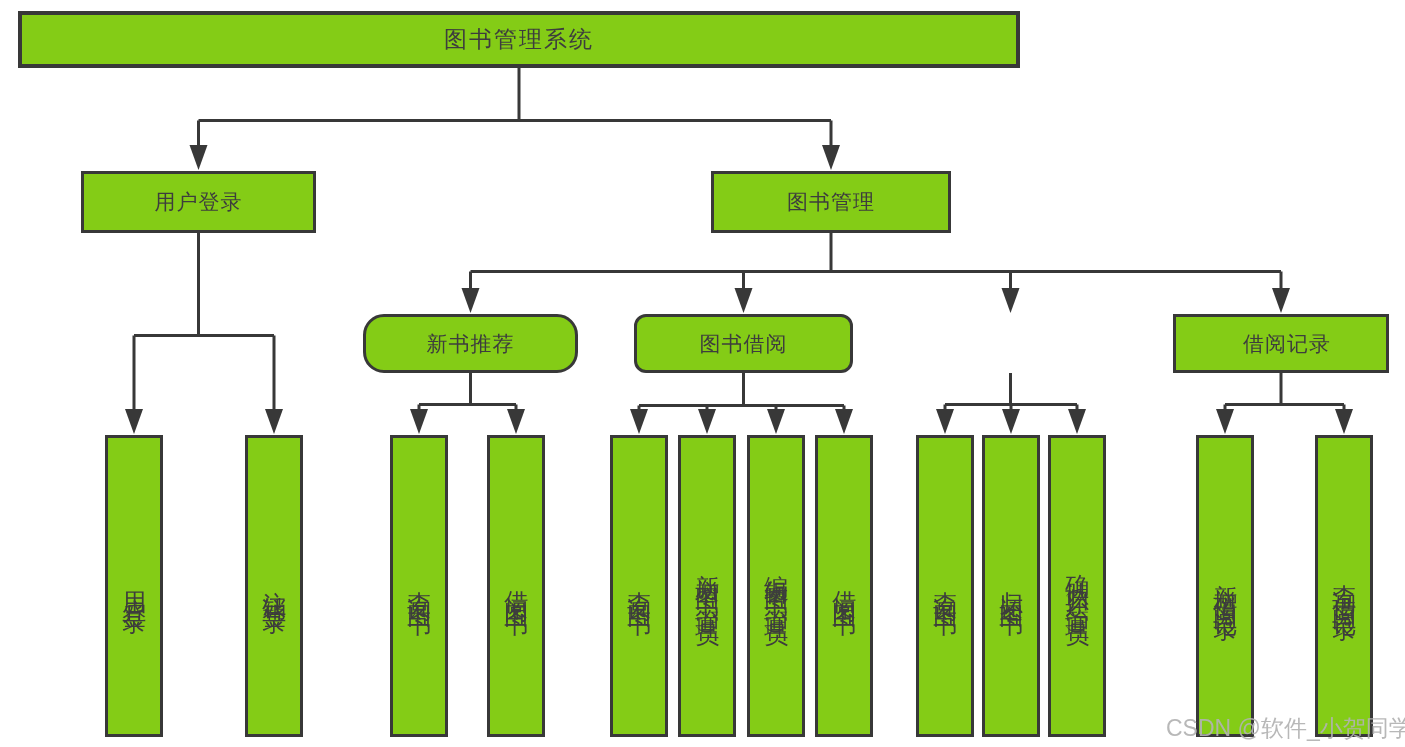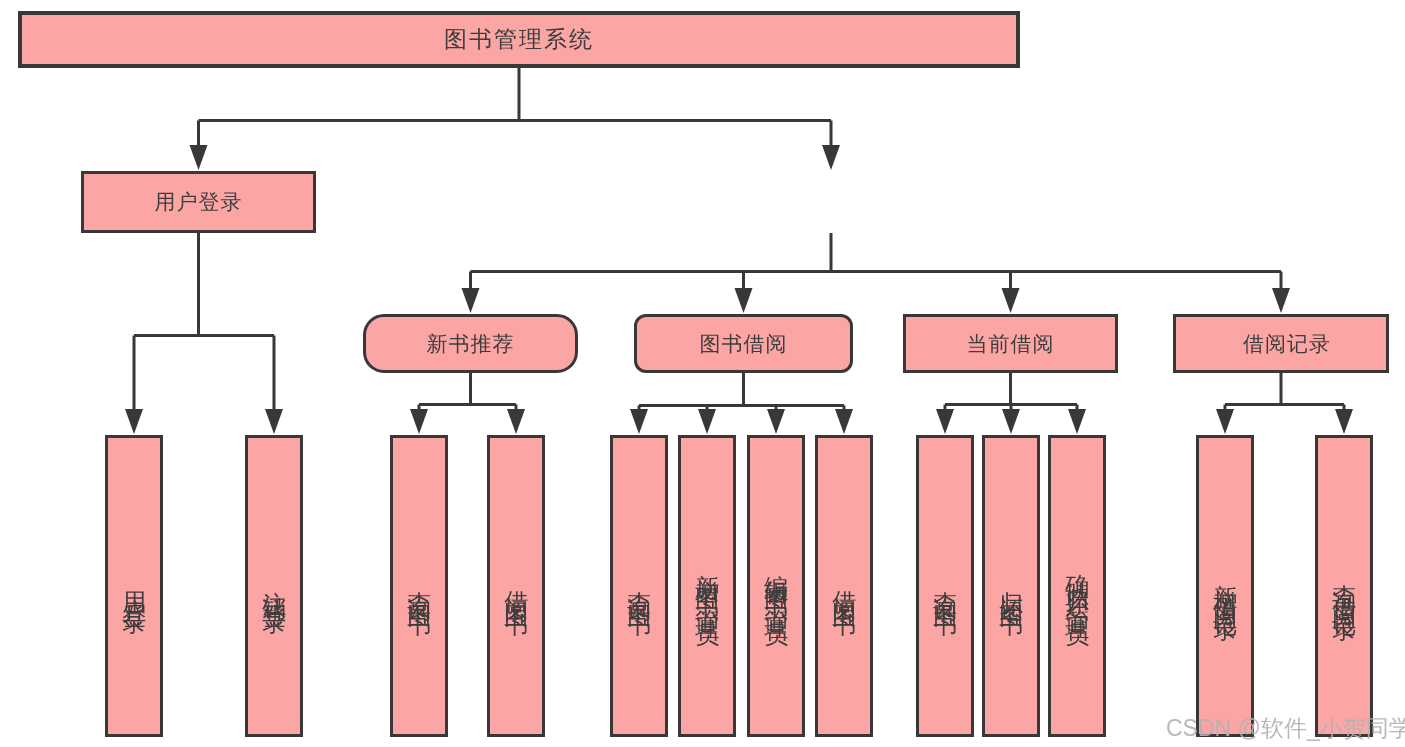--- a/index.html
+++ b/index.html
@@ -1,21 +1,21 @@
 <!DOCTYPE html>
 <html><head>
 <meta charset="utf-8">
 <style>
   html,body { margin:0; padding:0; background:#ffffff; }
   .stage {
     position:relative; width:1405px; height:747px; background:#ffffff;
     font-family:"Liberation Sans", sans-serif; overflow:hidden;
   }
   .box {
-    position:absolute; box-sizing:border-box; background:#fca5a5;
+    position:absolute; box-sizing:border-box; background:#84cc16;
     border:3px solid #383838; color:#3d3d3d;
     display:flex; align-items:center; justify-content:center;
   }
   .box.root { border-width:4px; font-size:23px; letter-spacing:2px; }
   .box.h   { font-size:21px; letter-spacing:1px; }
   .box.leaf span {
     writing-mode:vertical-rl; text-orientation:mixed;
     font-size:24px; line-height:1.1; letter-spacing:7px; color:#3d3d3d;
   }
   svg.connectors { position:absolute; left:0; top:0; z-index:1; }
@@ -61,29 +61,29 @@
     </g>
   </svg>
 
   <div class="box root" style="left:18px; top:11px; width:1002px; height:57px;">
     <span>图书管理系统</span>
   </div>
 
   <div class="box h" style="left:81px; top:171px; width:235px; height:62px;">
     <span>用户登录</span>
   </div>
+  <div class="box h" style="left:711px; top:171px; width:240px; height:62px;">
+    <span>图书管理</span>
+  </div>
 
   <div class="box h" style="left:363px; top:314px; width:215px; height:59px;border-radius:21px;">
     <span>新书推荐</span>
   </div>
   <div class="box h" style="left:634px; top:314px; width:219px; height:59px;border-radius:12px;">
     <span>图书借阅</span>
-  </div>
-  <div class="box h" style="left:903px; top:314px; width:215px; height:59px;">
-    <span>当前借阅</span>
   </div>
   <div class="box h" style="left:1173px; top:314px; width:216px; height:59px;padding-left:12px;">
     <span>借阅记录</span>
   </div>
 
   <div class="box leaf" style="left:105px; top:435px; width:58px; height:302px;">
     <span>用户登录</span>
   </div>
   <div class="box leaf" style="left:245px; top:435px; width:58px; height:302px;">
     <span>注销登录</span>

